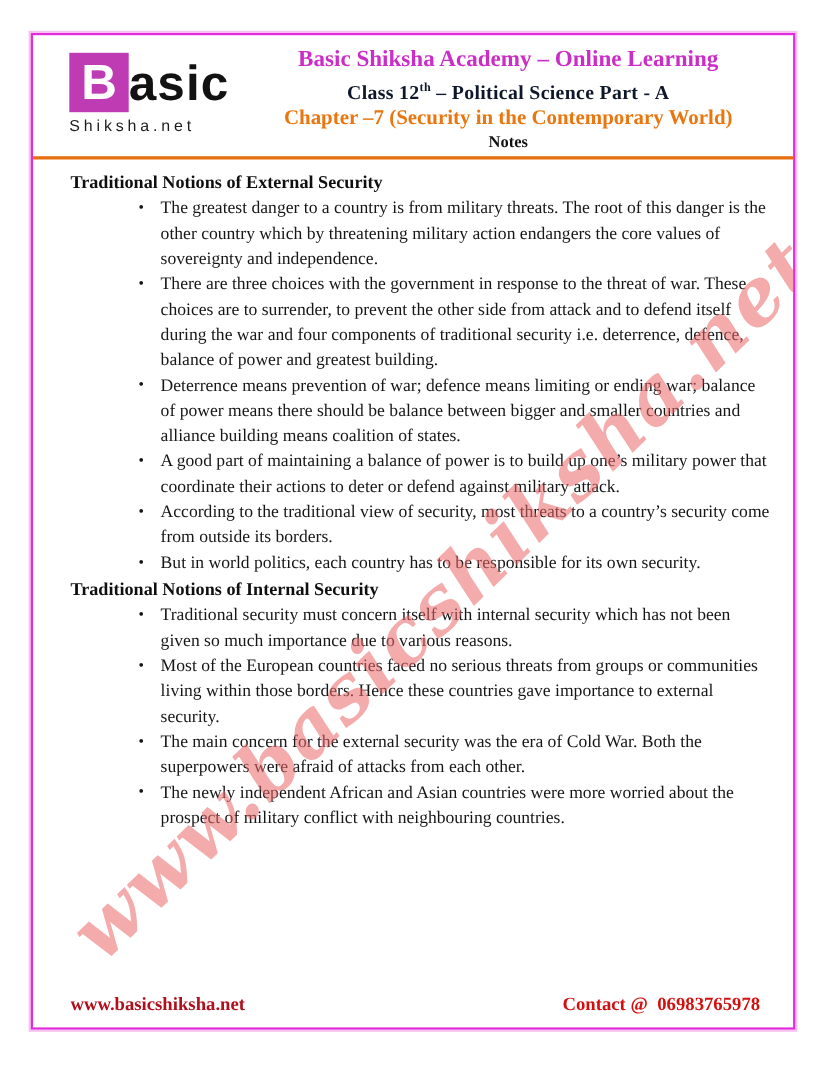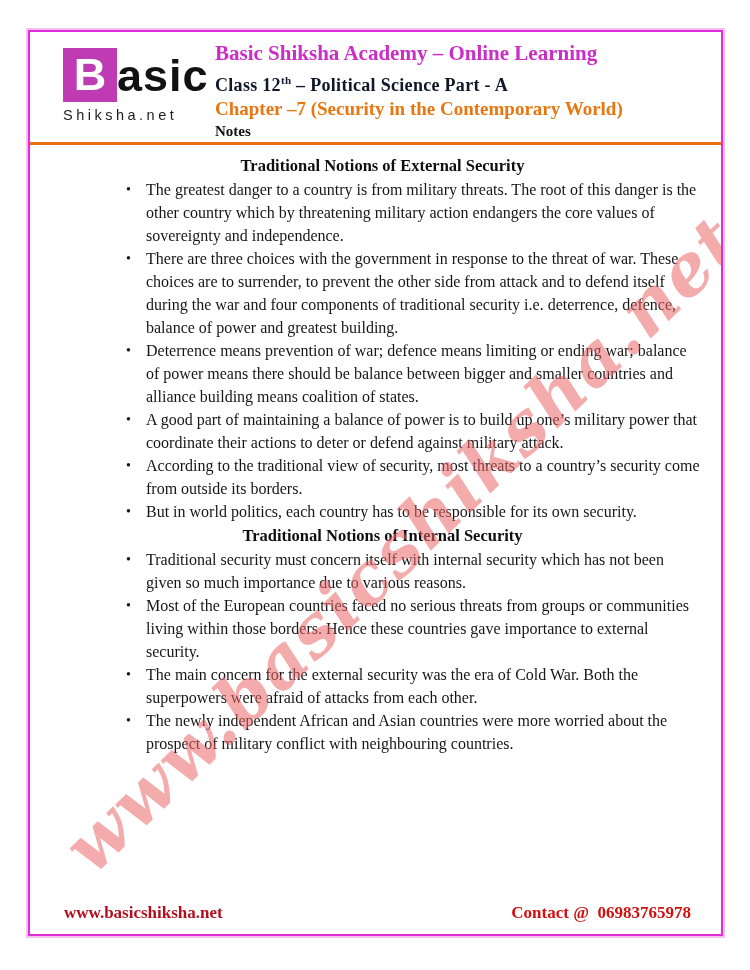--- a/index.html
+++ b/index.html
@@ -25,29 +25,29 @@
     display:flex; align-items:center; justify-content:center; flex:0 0 auto;
   }
   .logo-asic {
     font-family:"Liberation Sans", sans-serif; font-weight:bold; font-size:45px;
     color:#121212; line-height:56px; letter-spacing:1px;
   }
   .logo-domain {
     font-family:"Liberation Sans", sans-serif; font-size:14.5px; color:#1c1c1c;
     letter-spacing:3.5px; margin-top:3px; white-space:nowrap;
   }
-  .titles { position:absolute; left:185px; right:12px; top:9px; text-align:left; }
+  .titles { position:absolute; left:185px; right:12px; top:9px; text-align:center; }
   .t1 { color:#CB2DC7; font-size:21px; font-weight:bold; line-height:25px; }
   .t2 { color:#0f172a; font-size:18px; font-weight:bold; line-height:22px; margin-top:3px; letter-spacing:0.3px; }
   .t2 sup { font-size:11px; }
   .t3 { color:#EA760F; font-size:19px; font-weight:bold; line-height:22px; margin-top:2px;font-family:Liberation Serif, serif; }
   .t4 { color:#111111; font-size:15px; font-weight:bold; line-height:18px; margin-top:2px; }
   
   .content { padding:9px 20px 0 34px; font-size:16px; line-height:23px; color:#161616; }
-  .section-heading { margin:0; font-size:16.5px; line-height:23px; font-weight:bold; color:#0f0f0f;text-align:center; }
+  .section-heading { margin:0; font-size:16.5px; line-height:23px; font-weight:bold; color:#0f0f0f; }
   ul.bullets { margin:1px; padding:0 0 0 81px; list-style:none; }
   ul.bullets li { position:relative; }
   ul.bullets li::before {
     content:"\2022"; position:absolute; left:-20px; top:0;
     font-size:14px; color:#161616;
   }
   
   .watermark {
     position:absolute; left:372px; top:512px;
     transform:translate(-50%,-50%) rotate(-44deg);

